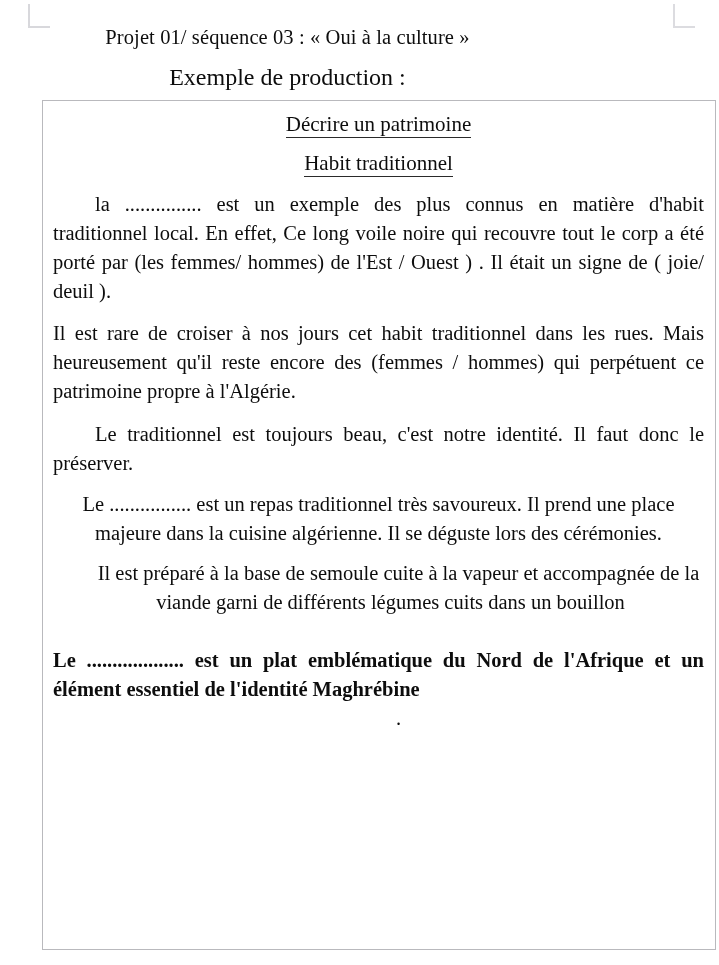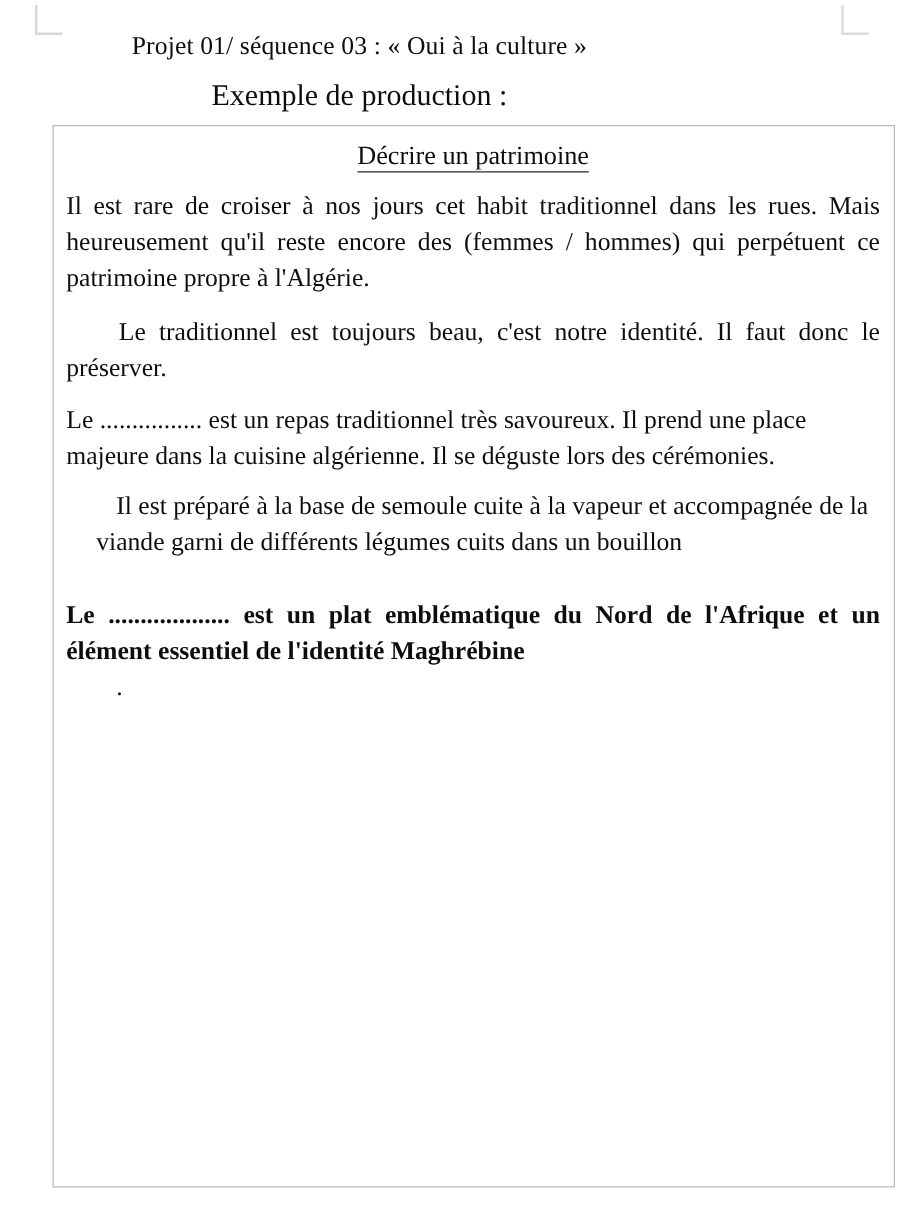--- a/index.html
+++ b/index.html
@@ -84,21 +84,21 @@
   .heading.h-plat { margin-top: 9px; }
 
   .para {
     font-size: 20.5px;
     line-height: 1.415;
     margin: 0;
     text-align: justify;
     text-justify: inter-word;
     hyphens: none;
   }
-  .para.ragged { text-align: left; }
+  .para.ragged { text-align: center; }
   .para.indent { text-indent: 42px; }
   .para.indent-sm { text-indent: 16px; margin-left: 24px; }
 
   .p-intro   { margin-top: 12px; }
   .p-rare    { margin-top: 13px; }
   .p-beau    { margin-top: 14px; }
   .p-repas   { margin-top: 12px; }
   .p-prepare { margin-top: 11px; }
   .p-nord    { margin-top: 29px; font-weight: bold; }
 </style>
@@ -110,21 +110,23 @@
 
 <div class="page-header">
   <div class="header-line-1">Projet 01/ séquence 03 : « Oui à la culture »</div>
   <div class="header-line-2">Exemple de production :</div>
 </div>
 
 <div class="doc-box">
 
   <p class="heading h-main"><span>Décrire  un patrimoine</span></p>
 
+  <p class="heading h-sub"><span>Habit traditionnel</span></p>
 
+  <p class="para p-intro indent">la ............... est un exemple des plus connus en matière d'habit traditionnel local. En effet, Ce long voile noire qui recouvre tout le corp a été porté par (les femmes/ hommes) de l'Est / Ouest ) . Il était un signe de ( joie/ deuil ).</p>
 
   <p class="para p-rare">Il est rare de croiser à nos jours cet habit traditionnel dans les rues. Mais heureusement qu'il reste encore des (femmes / hommes) qui perpétuent ce patrimoine propre à l'Algérie.</p>
 
   <p class="para p-beau indent">Le traditionnel est toujours beau, c'est notre identité. Il faut donc le préserver.</p>
 
 
   <p class="para p-repas ragged">Le ................ est un repas traditionnel très savoureux. Il prend une place majeure dans la cuisine algérienne. Il se déguste lors des cérémonies.</p>
 
   <p class="para p-prepare ragged indent-sm">Il est préparé à la base de semoule cuite à la vapeur et accompagnée de la viande garni de différents légumes cuits dans un bouillon</p>
 

